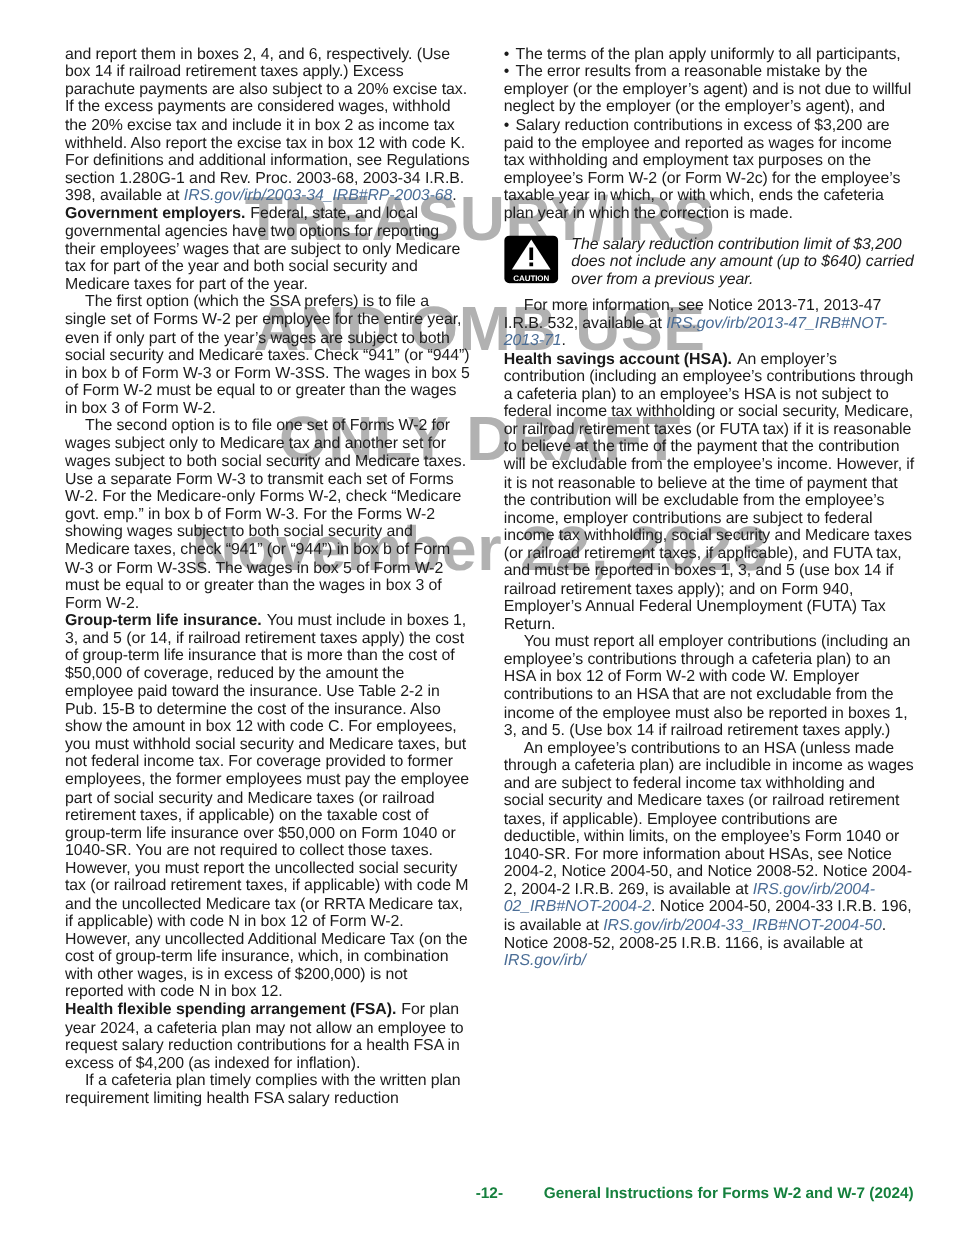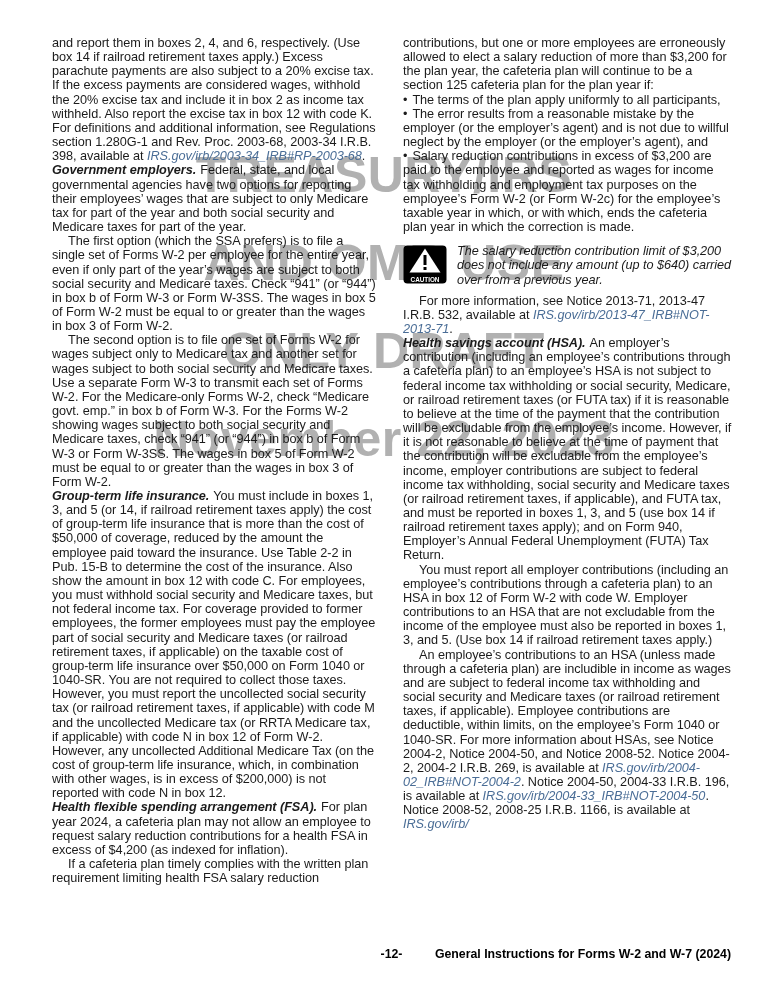--- a/index.html
+++ b/index.html
@@ -35,37 +35,37 @@
     letter-spacing:-0.05px;
   }
   .col-left { width:324px; }
   .col-right { width:329px; }
   p.para { margin:0; }
   .p-plain { margin-top:0; }
   .p-indent { text-indent:16px; margin-top:3px; }
   .p-heading { margin-top:8px; }
   .p-bullet { margin-top:1px; }
   .bullet-marker { margin-right:5px; }
-  .seg-bold { font-weight:700; margin-right:4px;font-style:italic; }
+  .seg-bold { font-weight:700; margin-right:4px; }
   .seg-normal {}
   .seg-link {
     color:var(--link-color,#4a6d96);
     font-style:italic;
     overflow-wrap:anywhere;
   }
   .caution {
     display:flex; gap:10px; align-items:flex-end;
     margin:9px 0 7px 0;
   }
   .caution-icon { flex:0 0 auto; display:block; }
   .caution-text { font-style:italic; padding-top:1px; }
   .footer {
     position:absolute; top:947px; left:52px; right:37px; height:16px;
     z-index:1;
-    font-size:12.3px; font-weight:700; color:#000000;
+    font-size:12.3px; font-weight:700; color:#15803d;
   }
   .footer-pageno { position:absolute; left:50%; transform:translateX(-50%); }
   .footer-title { position:absolute; right:0; }
 </style>
 </head>
 <body>
 
 <div class="watermark" style="color: rgb(177, 177, 177);">
   <div class="wm-line">TREASURY/IRS</div>
   <div class="wm-line">AND OMB USE</div>
@@ -77,21 +77,20 @@
   <div class="col col-left" style="color: rgb(27, 27, 27);">
       <p class="para p-plain"><span class="seg-normal">and report them in boxes 2, 4, and 6, respectively. (Use box 14 if railroad retirement taxes apply.) Excess parachute payments are also subject to a 20% excise tax. If the excess payments are considered wages, withhold the 20% excise tax and include it in box 2 as income tax withheld. Also report the excise tax in box 12 with code K. For definitions and additional information, see Regulations section 1.280G-1 and Rev. Proc. 2003-68, 2003-34 I.R.B. 398, available at </span><span class="seg-link">IRS.gov/irb/2003-34_IRB#RP-2003-68</span><span class="seg-normal">.</span></p>
       <p class="para p-heading"><span class="seg-bold">Government employers.</span><span class="seg-normal">Federal, state, and local governmental agencies have two options for reporting their employees’ wages that are subject to only Medicare tax for part of the year and both social security and Medicare taxes for part of the year.</span></p>
       <p class="para p-indent"><span class="seg-normal">The first option (which the SSA prefers) is to file a single set of Forms W-2 per employee for the entire year, even if only part of the year’s wages are subject to both social security and Medicare taxes. Check “941” (or “944”) in box b of Form W-3 or Form W-3SS. The wages in box 5 of Form W-2 must be equal to or greater than the wages in box 3 of Form W-2.</span></p>
       <p class="para p-indent"><span class="seg-normal">The second option is to file one set of Forms W-2 for wages subject only to Medicare tax and another set for wages subject to both social security and Medicare taxes. Use a separate Form W-3 to transmit each set of Forms W-2. For the Medicare-only Forms W-2, check “Medicare govt. emp.” in box b of Form W-3. For the Forms W-2 showing wages subject to both social security and Medicare taxes, check “941” (or “944”) in box b of Form W-3 or Form W-3SS. The wages in box 5 of Form W-2 must be equal to or greater than the wages in box 3 of Form W-2.</span></p>
       <p class="para p-heading"><span class="seg-bold">Group-term life insurance.</span><span class="seg-normal">You must include in boxes 1, 3, and 5 (or 14, if railroad retirement taxes apply) the cost of group-term life insurance that is more than the cost of $50,000 of coverage, reduced by the amount the employee paid toward the insurance. Use Table 2-2 in Pub. 15-B to determine the cost of the insurance. Also show the amount in box 12 with code C. For employees, you must withhold social security and Medicare taxes, but not federal income tax. For coverage provided to former employees, the former employees must pay the employee part of social security and Medicare taxes (or railroad retirement taxes, if applicable) on the taxable cost of group-term life insurance over $50,000 on Form 1040 or 1040-SR. You are not required to collect those taxes. However, you must report the uncollected social security tax (or railroad retirement taxes, if applicable) with code M and the uncollected Medicare tax (or RRTA Medicare tax, if applicable) with code N in box 12 of Form W-2. However, any uncollected Additional Medicare Tax (on the cost of group-term life insurance, which, in combination with other wages, is in excess of $200,000) is not reported with code N in box 12.</span></p>
       <p class="para p-heading"><span class="seg-bold">Health flexible spending arrangement (FSA).</span><span class="seg-normal">For plan year 2024, a cafeteria plan may not allow an employee to request salary reduction contributions for a health FSA in excess of $4,200 (as indexed for inflation).</span></p>
       <p class="para p-indent"><span class="seg-normal">If a cafeteria plan timely complies with the written plan requirement limiting health FSA salary reduction</span></p>
     </div>
   <div class="col col-right" style="color: rgb(27, 27, 27);">
-      <p class="para p-plain"><span class="seg-normal">contributions, but one or more employees are erroneously allowed to elect a salary reduction of more than $3,200 for the plan year, the cafeteria plan will continue to be a section 125 cafeteria plan for the plan year if:</span></p>
       <p class="para p-bullet"><span class="bullet-marker">•</span><span class="seg-normal">The terms of the plan apply uniformly to all participants,</span></p>
       <p class="para p-bullet"><span class="bullet-marker">•</span><span class="seg-normal">The error results from a reasonable mistake by the employer (or the employer’s agent) and is not due to willful neglect by the employer (or the employer’s agent), and</span></p>
       <p class="para p-bullet"><span class="bullet-marker">•</span><span class="seg-normal">Salary reduction contributions in excess of $3,200 are paid to the employee and reported as wages for income tax withholding and employment tax purposes on the employee’s Form W-2 (or Form W-2c) for the employee’s taxable year in which, or with which, ends the cafeteria plan year in which the correction is made.</span></p>
   <div class="caution">
     <span class="caution-icon">
       <svg width="44" height="39" viewBox="0 0 44 39" aria-hidden="true">
         <rect x="0.5" y="0.5" width="43" height="38" rx="4" fill="#000000"></rect>
         <path d="M22 3.5 L37.5 27.5 L6.5 27.5 Z" fill="#ffffff"></path>
         <rect x="20.5" y="10" width="3" height="10" fill="#000000"></rect>
         <rect x="20.5" y="22" width="3" height="3" fill="#000000"></rect>

